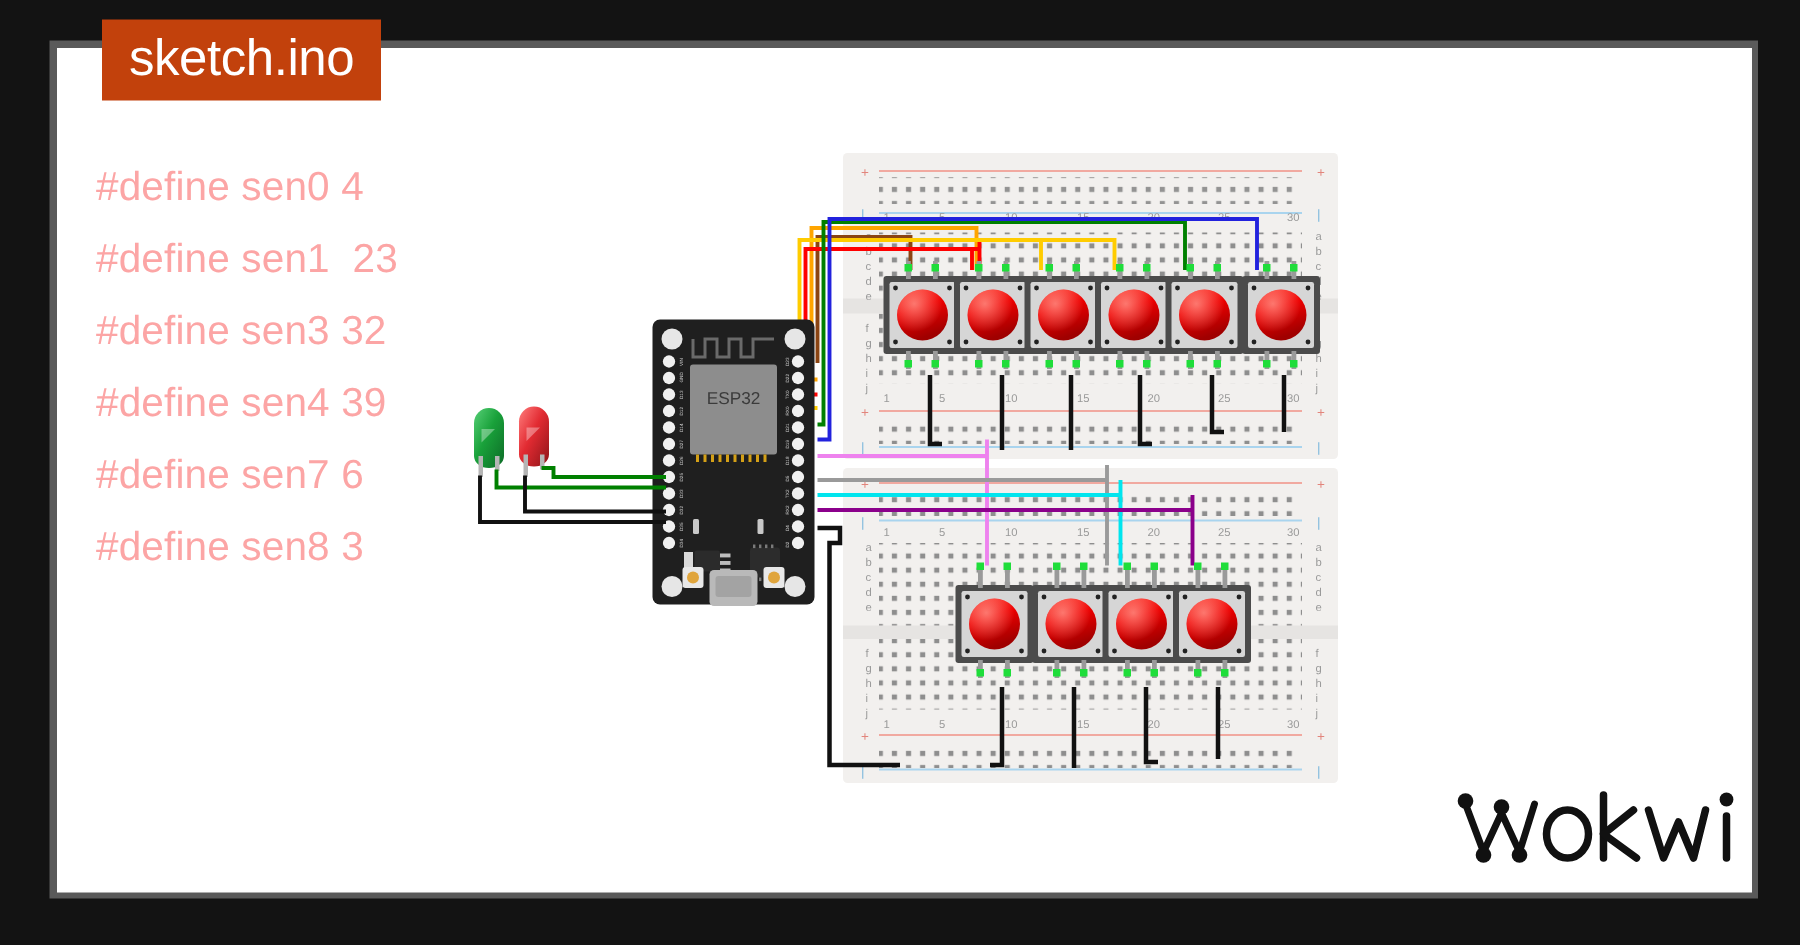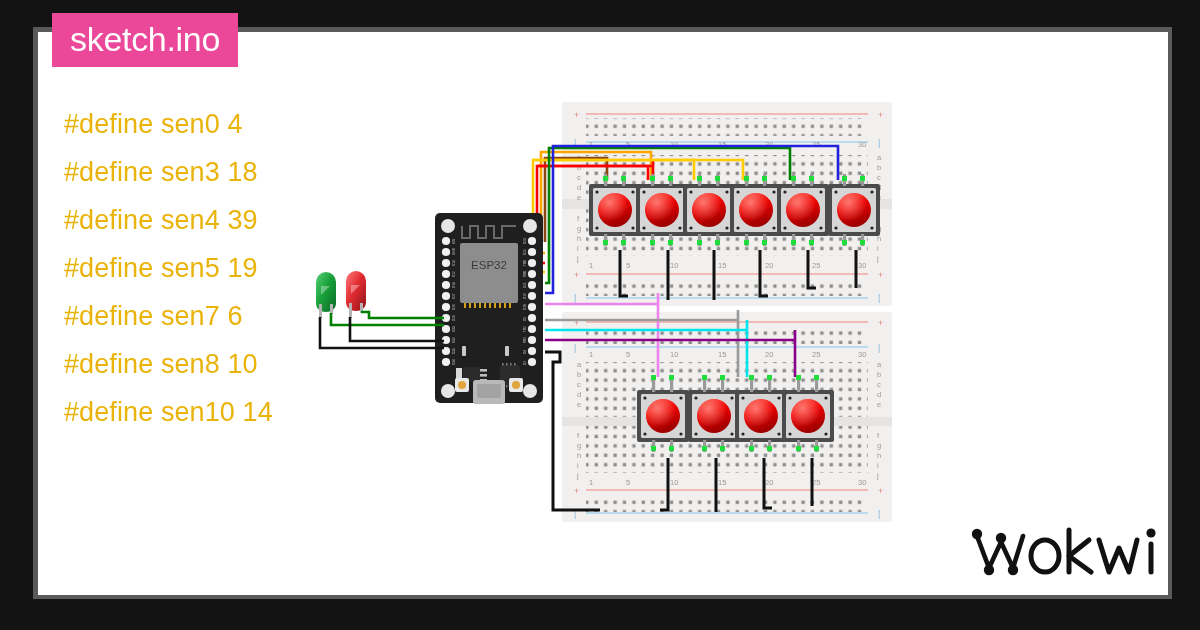--- a/index.html
+++ b/index.html
@@ -15,32 +15,32 @@
     position:absolute;left:33px;top:27px;width:1139px;height:572px;
     background:#5a5a5a;
   }
   .panel{
     position:absolute;left:38px;top:32px;width:1130px;height:563px;
     background:#ffffff;overflow:hidden;
   }
 
   
   .tab{
-    position:absolute;left:52px;top:13px;
-    background:#ec4899;color:#ffffff;
+    position:absolute;left:68px;top:13px;
+    background:#c2410c;color:#ffffff;
     padding:7px 18px 9px 18px;
     font-size:34px;line-height:38px;font-weight:400;
     letter-spacing:-0.3px;
     z-index:40;
   }
 
   
   .code{
     position:absolute;left:64px;top:100px;width:420px;
-    color:#eab308;font-size:27px;line-height:48px;
+    color:#fca5a5;font-size:27px;line-height:48px;
     font-family:"Liberation Sans", sans-serif;
     letter-spacing:0.1px;white-space:pre;
     z-index:5;
   }
 
   
   #diagram{position:absolute;left:0;top:0;width:1200px;height:630px;z-index:10;}
 
   
   .wokwi{
@@ -50,21 +50,21 @@
 </head>
 <body>
 
 <div id="stage">
 
   <div class="panel-shadow"></div>
   <div class="panel"></div>
 
   <div class="tab">sketch.ino</div>
 
-  <div class="code"><div>#define sen0 4</div><div>#define sen3 18</div><div>#define sen4 39</div><div>#define sen5 19</div><div>#define sen7 6</div><div>#define sen8 10</div><div>#define sen10 14</div></div>
+  <div class="code"><div>#define sen0 4</div><div>#define sen1  23</div><div>#define sen3 32</div><div>#define sen4 39</div><div>#define sen7 6</div><div>#define sen8 3</div></div>
 
   <svg id="diagram" viewBox="0 0 1200 630" xmlns="http://www.w3.org/2000/svg">
 
     <defs>
       <clipPath id="panelClip">
           <rect x="38" y="32" width="1130" height="563"></rect>
         </clipPath>
 
       <linearGradient id="btnGrad" x1="0" y1="0" x2="0.35" y2="1">
         <stop offset="0%" stop-color="#ff3b30"></stop>

